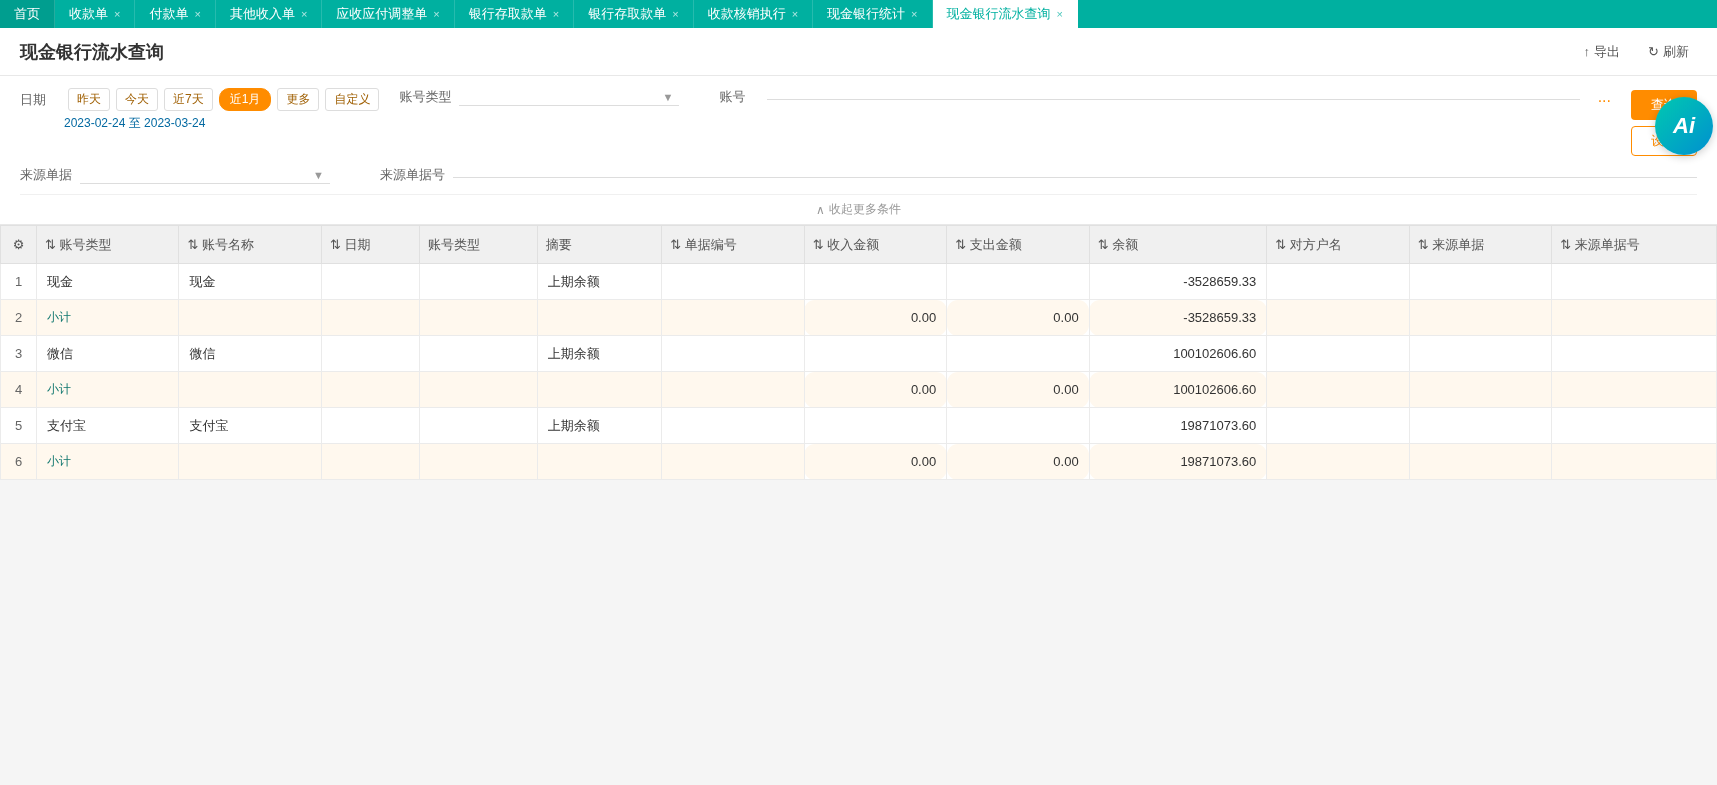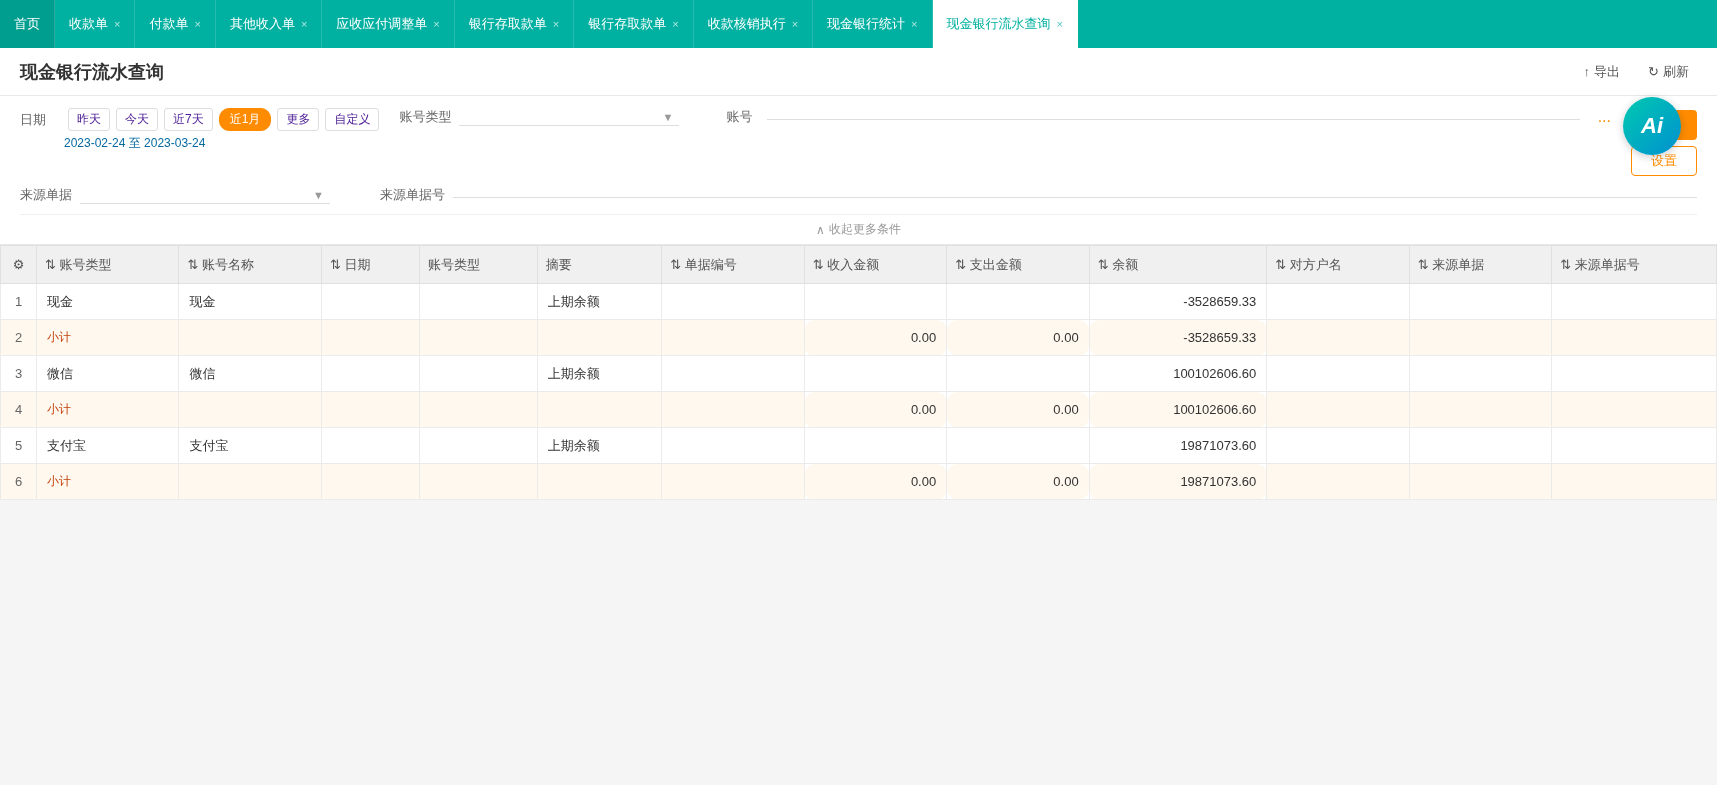--- a/index.html
+++ b/index.html
@@ -3,21 +3,21 @@
   <meta charset="utf-8">
   <style>
     * { margin: 0; padding: 0; box-sizing: border-box; }
     body { font-family: 'Microsoft YaHei', Arial, sans-serif; font-size: 13px; background: #f5f5f5; color: #333; }
 
     
     .top-nav {
       display: flex;
       align-items: flex-end;
       background: #00b0a0;
-      height: 48px;
+      height: 28px;
       padding: 0 0;
       overflow: hidden;
     }
     .nav-item {
       display: flex;
       align-items: center;
       padding: 0 14px;
       height: 100%;
       color: #fff;
       font-size: 13px;
@@ -89,21 +89,21 @@
     .date-btns {
       display: flex;
       align-items: center;
       gap: 6px;
     }
     .date-btn {
       padding: 2px 8px;
       border: 1px solid #ddd;
       border-radius: 3px;
       background: #fff;
-      color: #4c1d95;
+      color: #a16207;
       font-size: 12px;
       cursor: pointer;
     }
     .date-btn.active {
       background: #ff8c00;
       border-color: #ff8c00;
       color: #fff;
       border-radius: 10px;
       padding: 2px 10px;
     }
@@ -203,27 +203,27 @@
     tbody tr.subtotal { background: #fff8ee; }
     tbody td {
       padding: 6px 10px;
       border: 1px solid #ebebeb;
       color: #333;
       white-space: nowrap;
     }
     tbody td.number { text-align: right; border-radius: 11px; }
     tbody td.center { text-align: center; }
     .row-num { color: #666; text-align: center; }
-    .subtotal-label { color: #c2410c; font-size: 12px; }
+    .subtotal-label { color: #0f766e; font-size: 12px; }
     .gear-col { width: 36px; text-align: center; }
 
     
     .ai-bubble {
       position: fixed;
-      right: 36px;
+      right: 4px;
       top: 97px;
       background: linear-gradient(135deg, #00c9b0, #0090d0);
       border-radius: 50%;
       width: 58px;
       height: 58px;
       display: flex;
       align-items: center;
       justify-content: center;
       color: #fff;
       font-size: 22px;
@@ -316,21 +316,21 @@
         </div>
 
         <div style="display:flex; align-items:center; gap:8px; min-width:300px;">
           <span class="filter-label">账号类型</span>
           <div class="filter-select" style="min-width:220px;">
             <span style="flex:1; color:#bbb;"></span>
             <span class="arrow">▼</span>
           </div>
         </div>
 
-        <div style="display:flex; align-items:center; gap:8px; flex:1;text-align:center;">
+        <div style="display:flex; align-items:center; gap:8px; flex:1;">
           <span class="filter-label">账号</span>
           <div class="filter-input" style="flex:1; min-width:200px; display:inline-block;"></div>
           <span class="filter-dots">...</span>
         </div>
 
         <div class="action-btns">
           <button class="query-btn">查询</button>
           <button class="settings-btn">设置</button>
         </div>
       </div>

